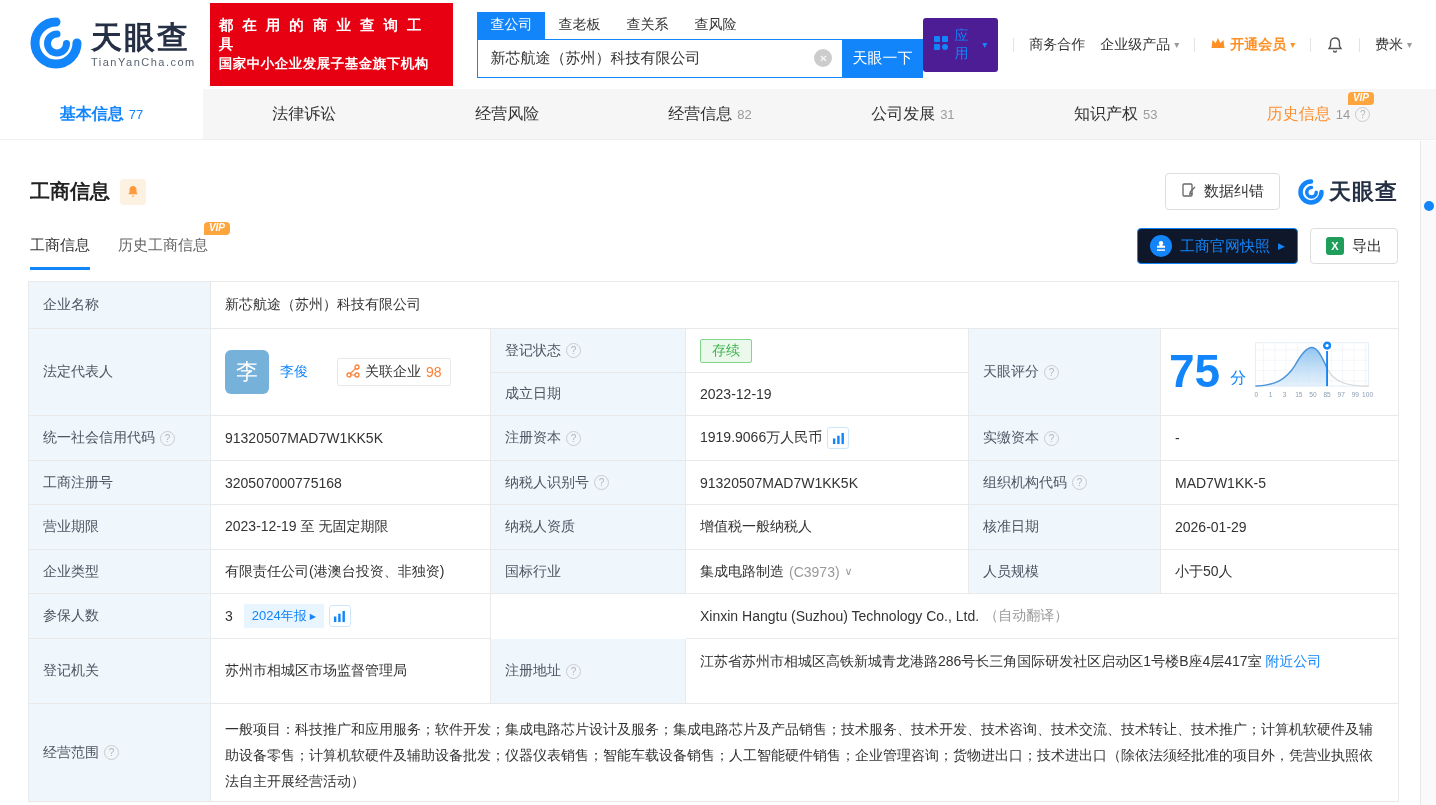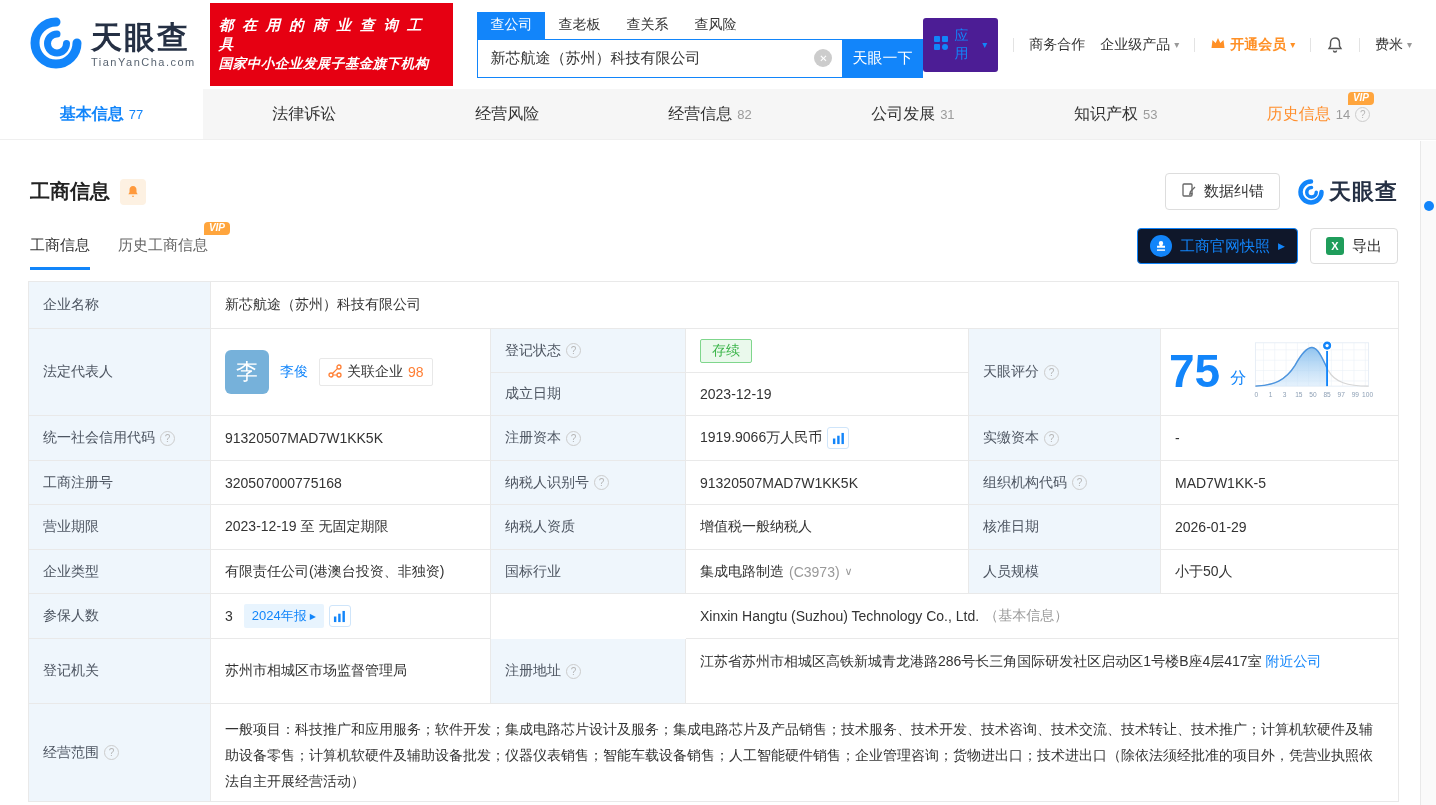--- a/index.html
+++ b/index.html
@@ -6,21 +6,21 @@
   html,body { width: 1436px; height: 805px; background: #fff; overflow: hidden;
     font-family: "Liberation Sans", "DejaVu Sans", sans-serif; }
   body { position: relative; color: #333; }
 
   
   .header { height: 89px; display: flex; align-items: center; padding: 0 24px 0 30px; background: #fff; }
   .logo { display: flex; align-items: center; gap: 9px; cursor: pointer; }
   .brand-text { display: flex; flex-direction: column; line-height: 1; }
   .brand-cn { font-size: 31px; font-weight: bold; color: #253044; letter-spacing: 2px; }
   .brand-en { font-size: 11px; color: #5a6572; margin-top: 4px; letter-spacing: 1.5px; }
-  .slogan { margin-left: 14px; background: #e60012; color: #fff; padding: 13px 9px; line-height: 1.35; font-style: italic; }
+  .slogan { margin-left: 14px; background: #e60012; color: #fff; padding: 13px 9px; line-height: 1.35; }
   .slogan .l1 { font-size: 14.5px; font-weight: bold; letter-spacing: 2.5px; }
   .slogan .l2 { font-size: 13.5px; font-weight: bold; letter-spacing: .5px; }
 
   .search-wrap { margin-left: 24px; width: 452px; }
   .search-tabs { display: flex; font-size: 14px; }
   .search-tabs .stab { padding: 4px 13px 5px; cursor: pointer; color: #333; }
   .search-tabs .stab.active { background: #1285fa; color: #fff; }
   .search-box { display: flex; border: 1px solid #1285fa; height: 39px; }
   .search-box input { flex: 1; border: none; outline: none; font-size: 15px; padding: 0 10px 0 12px;
     color: #333; font-family: inherit; }
@@ -95,21 +95,21 @@
   .cell.block { display: block; line-height: 23px; padding-top: 10px; }
   .scope-text { line-height: 26px; }
   .gray { color: #999; }
   .link { color: #1285fa; cursor: pointer; }
   .status-badge { background: #eaf9ec; border: 1px solid #7fd68c; color: #3cb54a;
     padding: 2px 11px; border-radius: 2px; font-size: 14px; }
   .avatar { width: 44px; height: 44px; border-radius: 6px; background: #76b1da; color: #fff;
     font-size: 22px; display: flex; align-items: center; justify-content: center; flex: none; cursor: pointer; }
   .rep-name { color: #1285fa; margin-left: 6px; cursor: pointer; }
   .rel-badge { display: flex; align-items: center; gap: 5px; border: 1px solid #e8e8e8; border-radius: 2px;
-    padding: 4px 8px; margin-left: 6px; cursor: pointer; background: #fff; }
+    padding: 4px 8px; margin-left: 24px; cursor: pointer; background: #fff; }
   .rel-badge .cnt { color: #ff7e33; }
   .chart-chip { width: 22px; height: 22px; border: 1px solid #cfe5fa; border-radius: 3px; background: #fff;
     display: flex; align-items: center; justify-content: center; cursor: pointer; flex: none; }
   .report-badge { background: #e8f4fe; color: #1285fa; font-size: 13px; padding: 3px 8px;
     border-radius: 2px; cursor: pointer; display: flex; align-items: center; gap: 3px; margin-left: 6px; }
   .report-badge .arr { font-size: 8px; }
   .chev { color: #999; font-size: 11px; cursor: pointer; }
   .score-wrap { display: flex; align-items: flex-end; gap: 10px; }
   .score-num { font-size: 46px; font-weight: bold; color: #1285fa; line-height: .85; }
   .score-unit { font-size: 16px; color: #1285fa; margin-bottom: 3px; }
@@ -470,21 +470,21 @@
     <span class="chart-chip">
       <svg width="13" height="13" viewBox="0 0 14 14">
         <rect x="1" y="7" width="2.6" height="6" fill="#1285fa"></rect>
         <rect x="5.6" y="4" width="2.6" height="9" fill="#1285fa"></rect>
         <rect x="10.2" y="1" width="2.6" height="12" fill="#1285fa"></rect>
       </svg>
     </span>
   </div>
   <div class="cell value" style="grid-area:8/4/9/7">
     <span>Xinxin Hangtu (Suzhou) Technology Co., Ltd.</span>
-    <span class="gray">（基本信息）</span>
+    <span class="gray">（自动翻译）</span>
   </div>
 
   <div class="cell label" style="grid-area:9/1/10/2">
     <span>登记机关</span>
   </div>
   <div class="cell value" style="grid-area:9/2/10/3">
     <span>苏州市相城区市场监督管理局</span>
   </div>
   <div class="cell label" style="grid-area:9/3/10/4">
     <span>注册地址</span>

